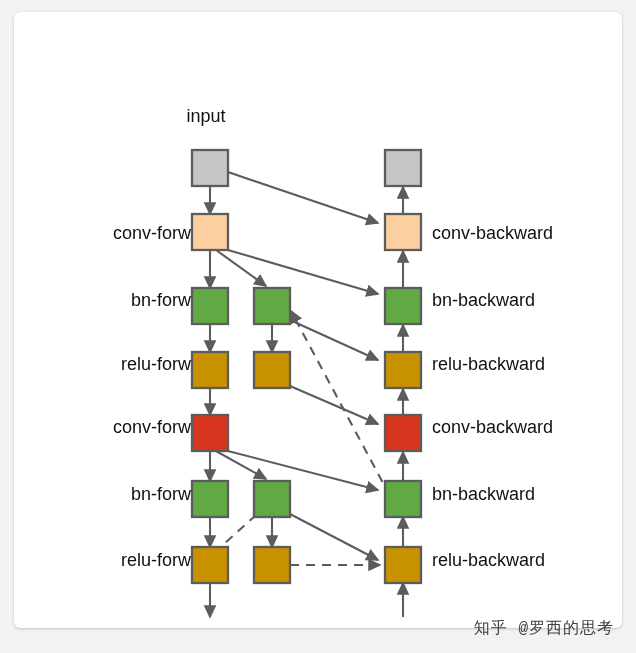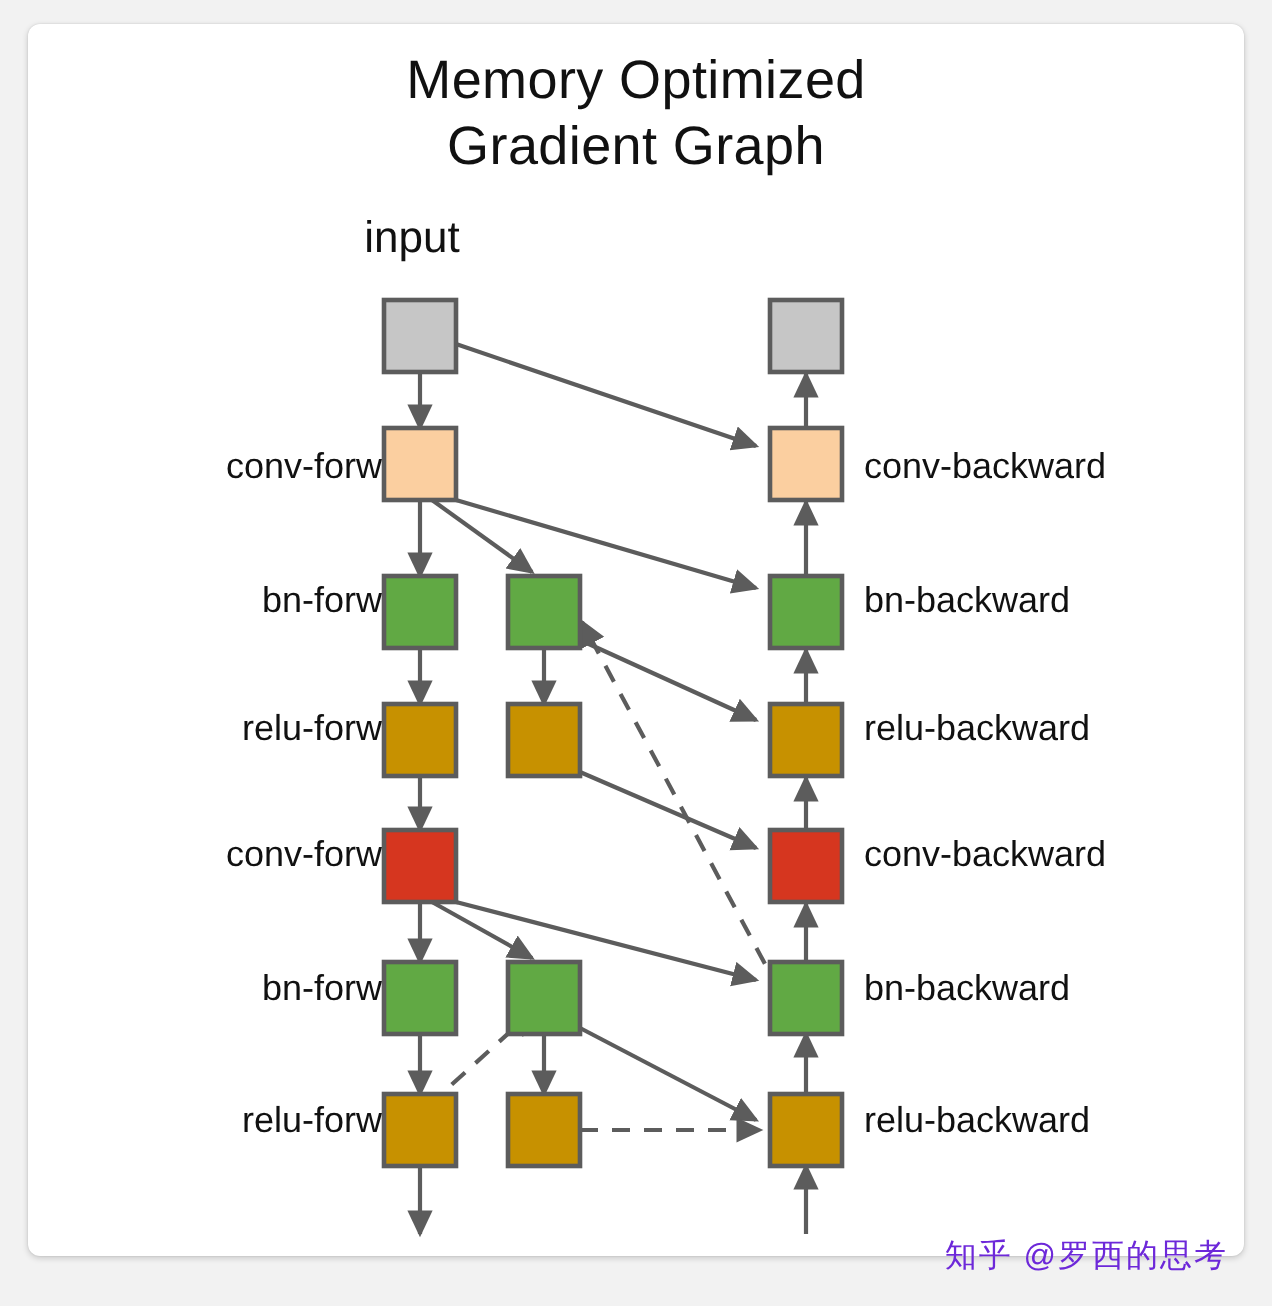--- a/index.html
+++ b/index.html
@@ -39,55 +39,51 @@
     top: 24px;
     width: 636px;
     text-align: center;
     font-size: 27px;
     line-height: 33px;
     color: #111111;
     letter-spacing: 0.2px;
   }
   .col-label {
     position: absolute;
-    font-size: 22px;
+    font-size: 18px;
     color: #111111;
     text-align: center;
   }
   .col-label.input { left: 150px; top: 106px; width: 112px; }
   .col-label.inputgrad { left: 330px; top: 106px; width: 150px; }
   .row-label {
     position: absolute;
     font-size: 18px;
     color: #111111;
     white-space: nowrap;
   }
   .row-label.left  { text-align: right;  right: 419px; }
   .row-label.right { text-align: right;   left: 432px; }
   .watermark {
     position: absolute;
     right: 22px;
     bottom: 14px;
     font-size: 16px;
-    color: #6d28d9;
+    color: #404040;
     letter-spacing: 1px;
-    font-family: Liberation Sans, sans-serif;
+    font-family: Liberation Mono, monospace;
     user-select: none;
   }
 </style>
 </head>
 <body>
 
 <div id="root">
   <div class="card"></div>
 
-  <div class="title">
-    <div>Memory Optimized</div>
-    <div>Gradient Graph</div>
-  </div>
 
   <div class="col-label input">input</div>
 
   <div class="row-label left" style="top:223px;">conv-forward</div>
   <div class="row-label left" style="top:290px;">bn-forward</div>
   <div class="row-label left" style="top:354px;">relu-forward</div>
   <div class="row-label left" style="top:417px;">conv-forward</div>
   <div class="row-label left" style="top:484px;">bn-forward</div>
   <div class="row-label left" style="top:550px;">relu-forward</div>
 

